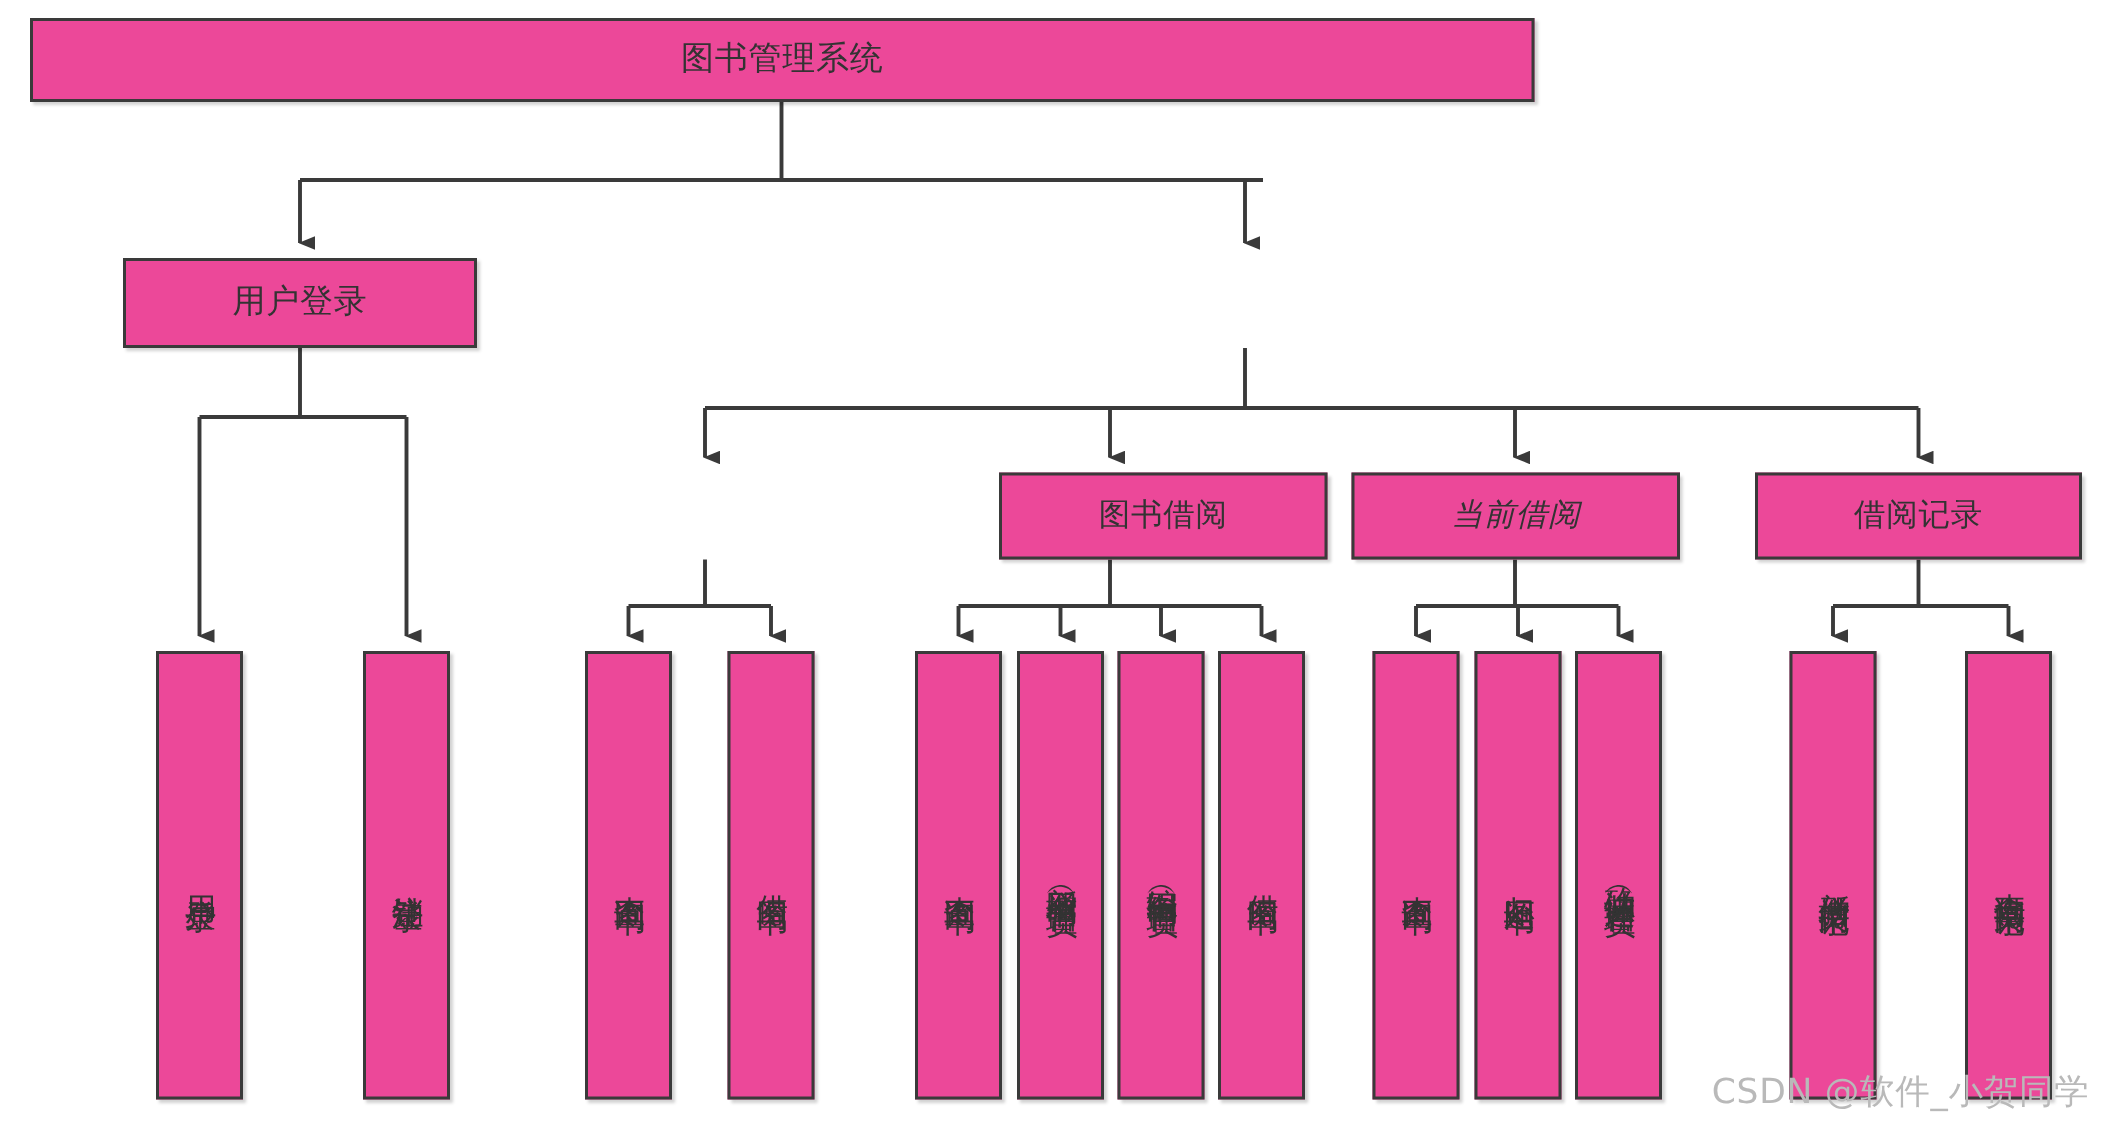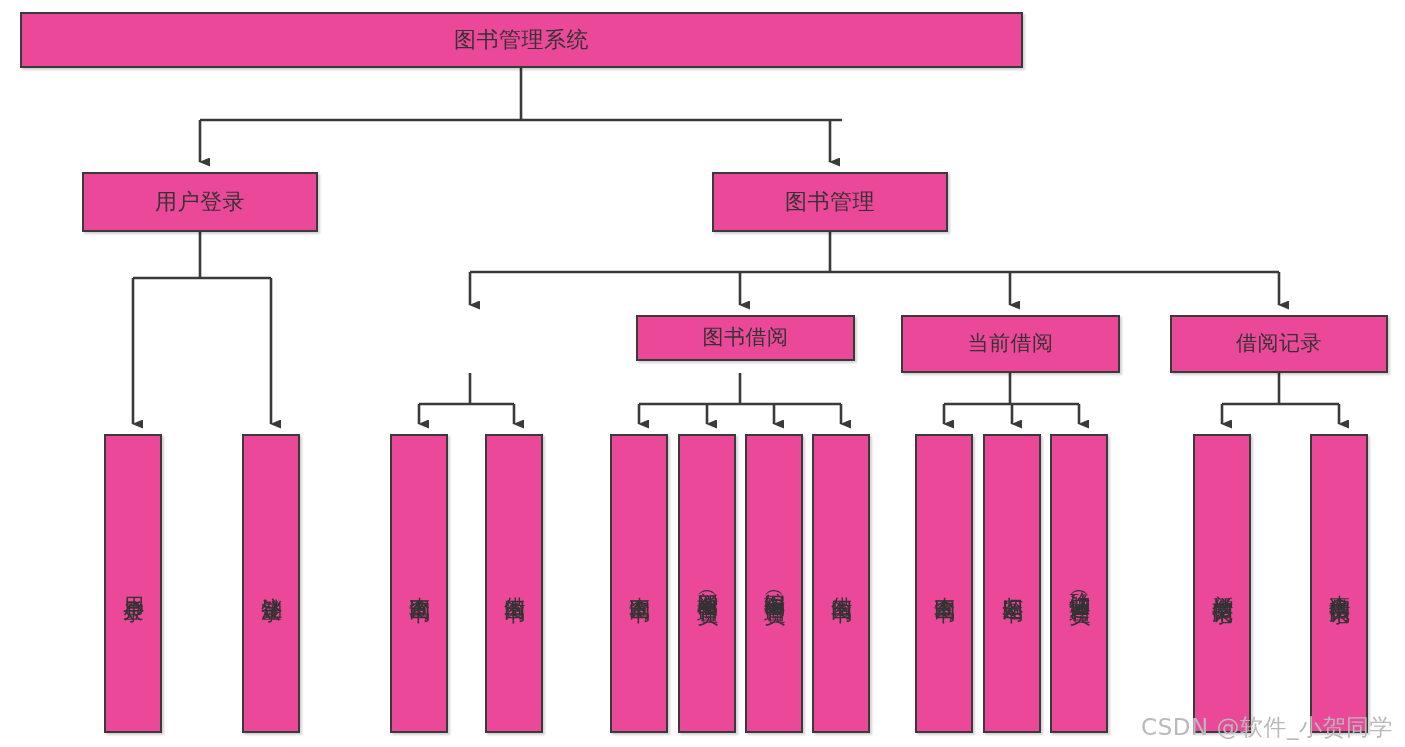--- a/index.html
+++ b/index.html
@@ -126,28 +126,25 @@
     </g>
   </svg>
 
   <div class="node root" id="node-root" style="left: 20px; top: 12px; width: 1003px; height: 56px;">
     <span class="node-label">图书管理系统</span>
   </div>
 
   <div class="node level2" id="node-l2-0" style="left: 82px; top: 172px; width: 236px; height: 60px;">
     <span class="node-label">用户登录</span>
   </div>
-  <div class="node level2" id="node-l2-1" style="left: 712px; top: 172px; width: 236px; height: 60px;">
-    <span class="node-label">图书管理</span>
-  </div>
 
-  <div class="node level3" id="node-l3-1" style="left: 636px; top: 315px; width: 219px; height: 46px;">
+  <div class="node level3" id="node-l3-1" style="left: 666px; top: 315px; width: 219px; height: 58px;">
     <span class="node-label">图书借阅</span>
   </div>
-  <div class="node level3" id="node-l3-2" style="left: 901px; top: 315px; width: 219px; height: 58px;">
+  <div class="node level3" id="node-l3-2" style="left: 901px; top: 315px; width: 219px; height: 58px; font-style: italic;">
     <span class="node-label">当前借阅</span>
   </div>
   <div class="node level3" id="node-l3-3" style="left: 1170px; top: 315px; width: 218px; height: 58px; align-items: center;">
     <span class="node-label">借阅记录</span>
   </div>
 
   <div class="node vertical" id="node-leaf-0" style="left: 104px; top: 434px; width: 58px; height: 299px;">
     <span class="node-label">用户登录</span>
   </div>
   <div class="node vertical" id="node-leaf-1" style="left: 242px; top: 434px; width: 58px; height: 299px;">

